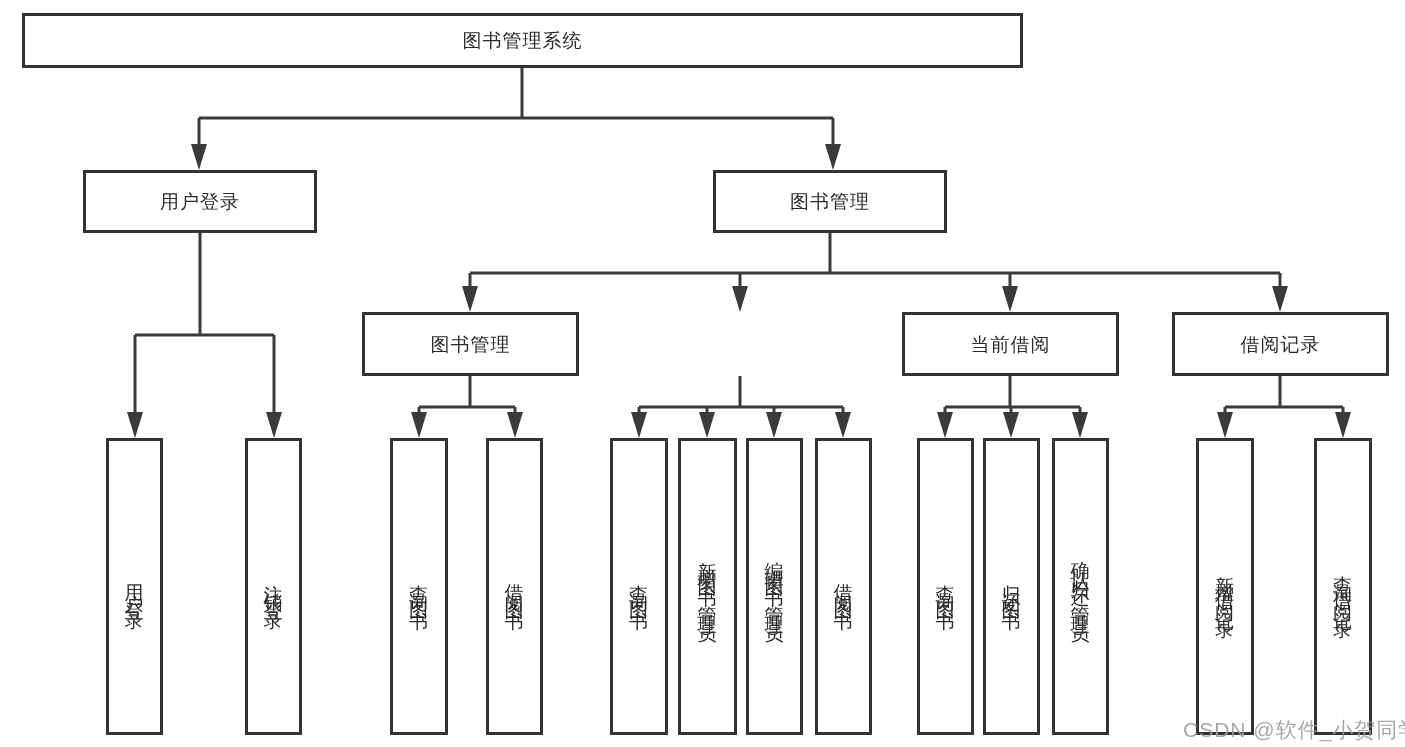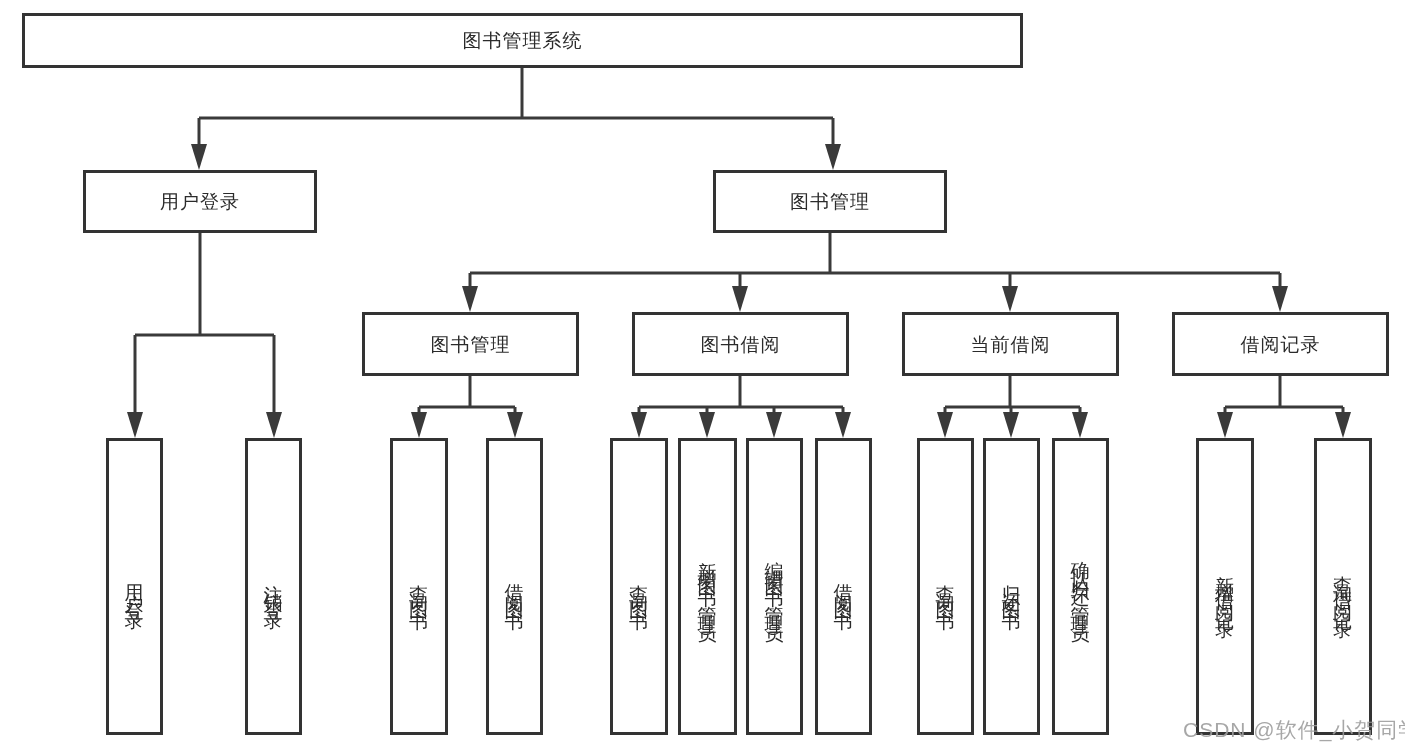--- a/index.html
+++ b/index.html
@@ -131,23 +131,20 @@
   <div class="node h" style="left:83px;top:170px;width:234px;height:63px">
     <span>用户登录</span>
   </div>
   <div class="node h" style="left:713px;top:170px;width:234px;height:63px">
     <span>图书管理</span>
   </div>
 
   <div class="node h" style="left:362px;top:312px;width:217px;height:64px">
     <span>图书管理</span>
   </div>
-  <div class="node h" style="left:632px;top:312px;width:217px;height:64px">
-    <span>图书借阅</span>
-  </div>
   <div class="node h" style="left:902px;top:312px;width:217px;height:64px">
     <span>当前借阅</span>
   </div>
   <div class="node h" style="left:1172px;top:312px;width:217px;height:64px">
     <span>借阅记录</span>
   </div>
 
   <div class="node v" style="left:106px;top:438px;width:57px;height:297px">
     <span>用户登录</span>
   </div>

